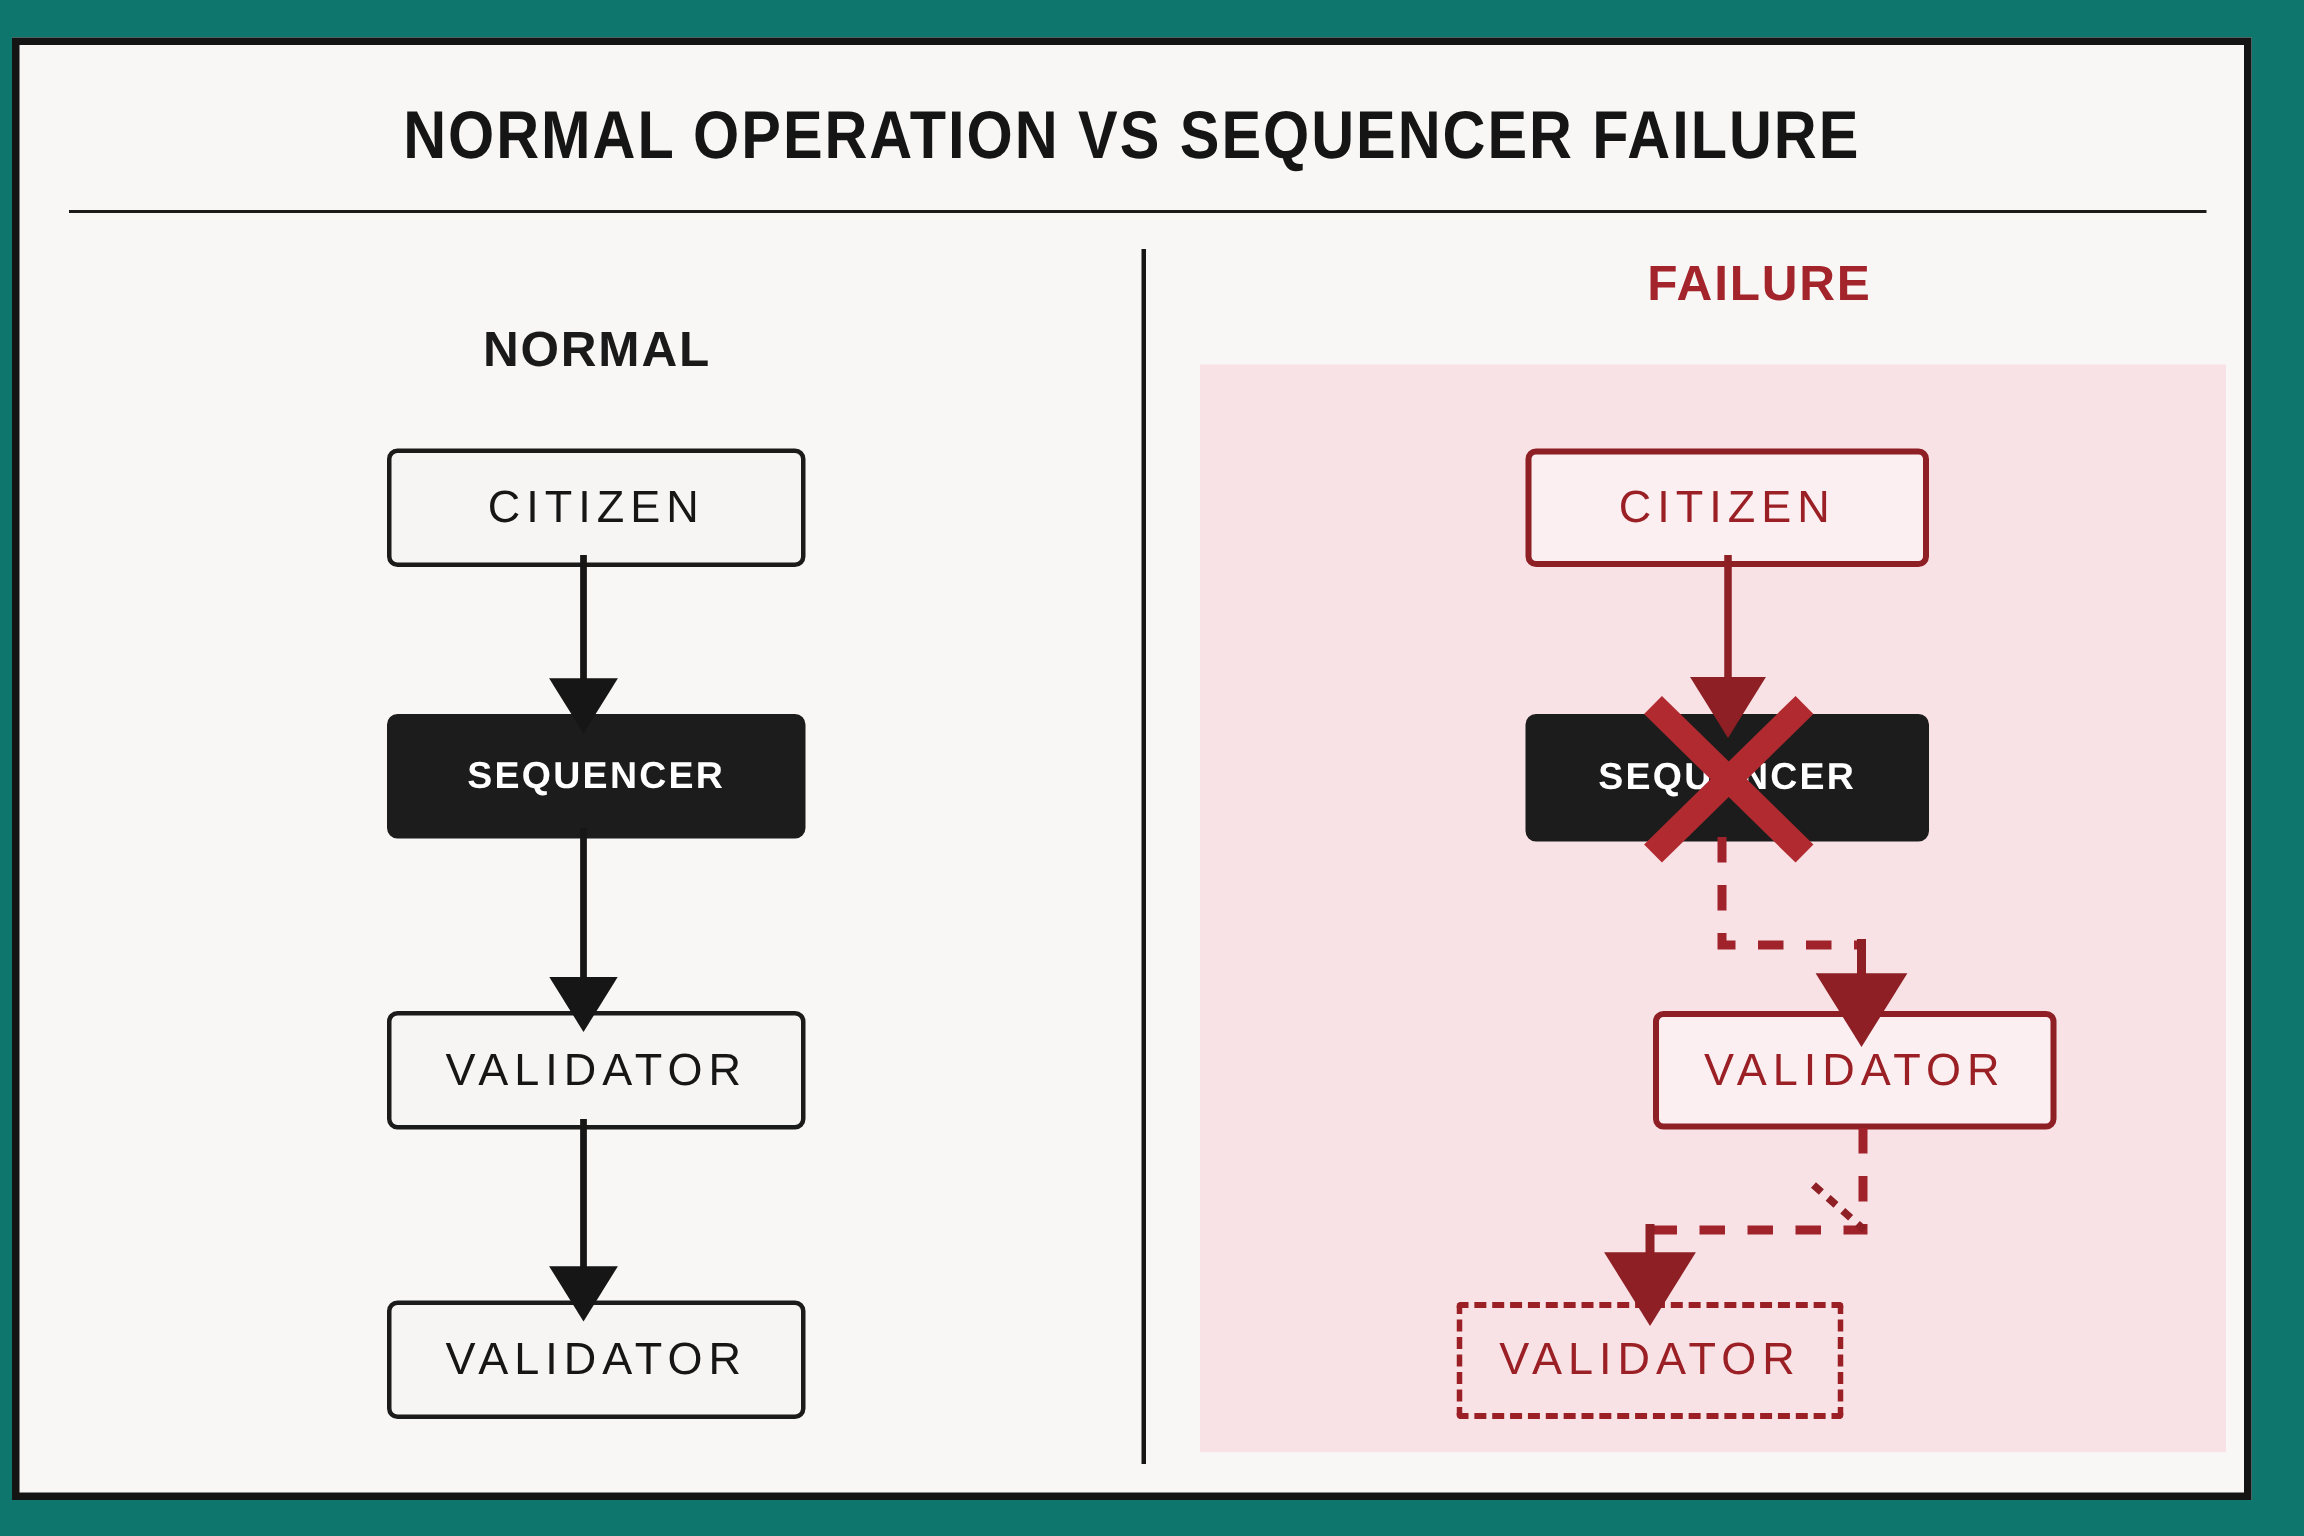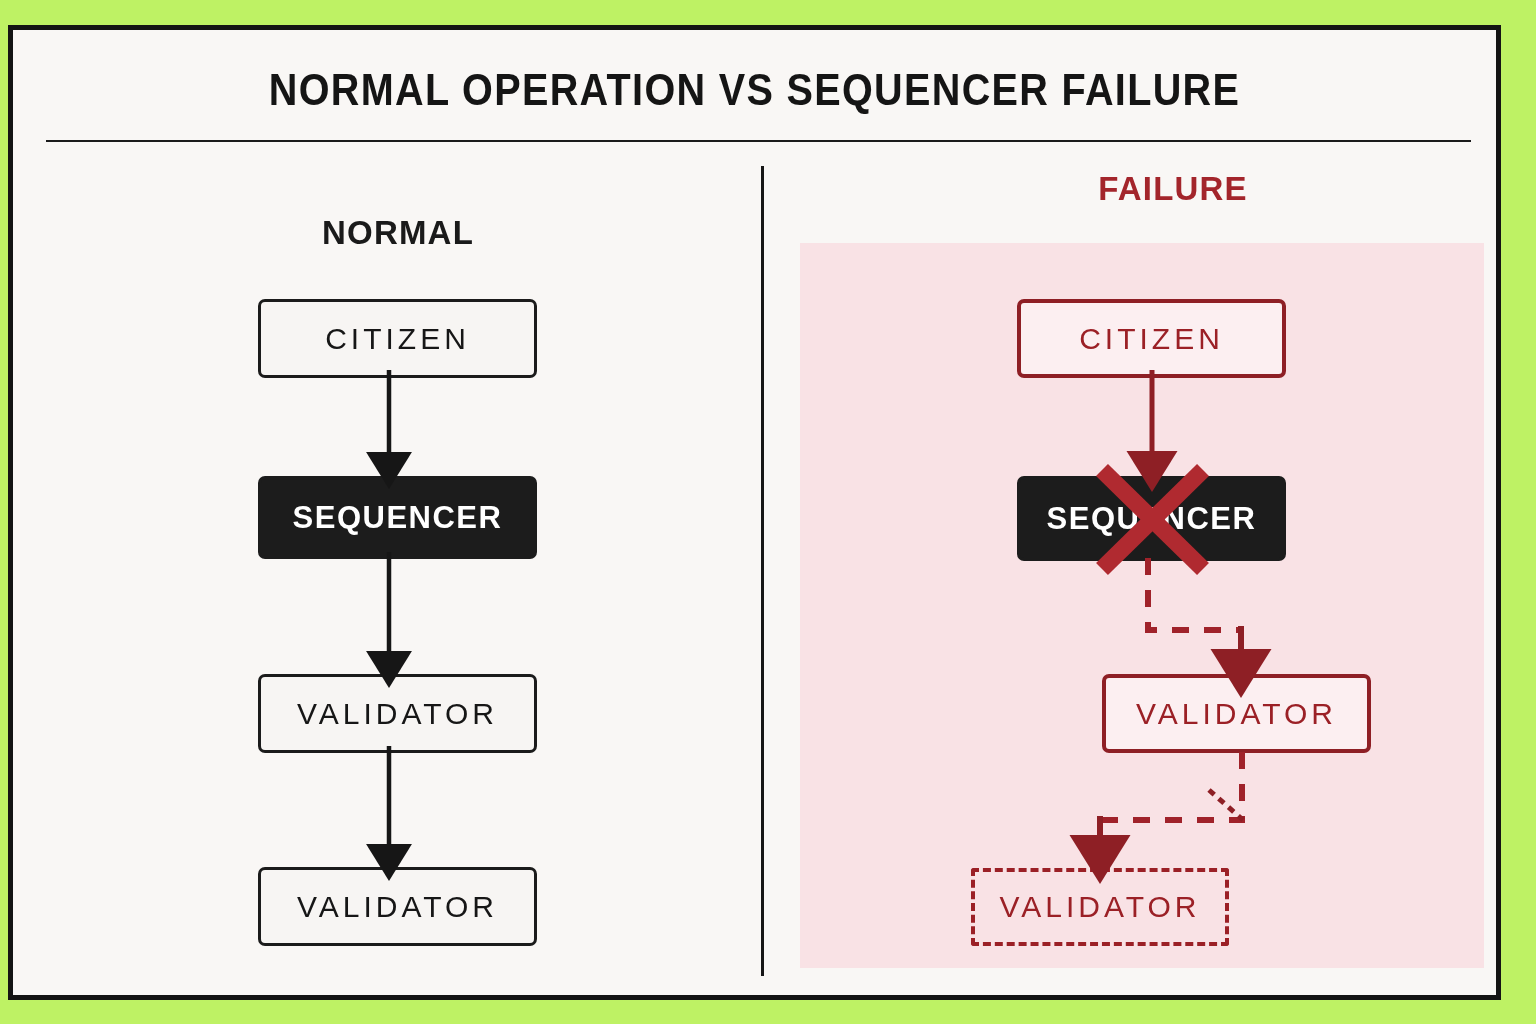--- a/index.html
+++ b/index.html
@@ -2,21 +2,21 @@
 <html><head>
 <meta charset="utf-8">
 <style>
   html,body{margin:0;padding:0;}
   body{
     width:1536px;height:1024px;
     background:#f7f5f3;
     font-family:"Liberation Sans", sans-serif;
     overflow:hidden;
   }
-  #stage{position:relative;width:1536px;height:1024px;background:#bef264;}
+  #stage{position:relative;width:1536px;height:1024px;background:#0f766e;}
 
   
   #frame{
     position:absolute;left:8px;top:25px;width:1493px;height:975px;
     border:5px solid #141414;
     background:#f9f7f5;
     box-sizing:border-box;
   }
 
   #title{
@@ -60,21 +60,21 @@
     font-family:Liberation Sans, sans-serif;
     font-size:30px;letter-spacing:4px;
     border-radius:7px;
   }
   .node.plain{
     background:#f7f5f3;border:3.5px solid #1b1b1b;color:#161616;
   }
   .node.dark{
     background:#1c1c1c;border:3px solid #1c1c1c;color:#ffffff;
     font-family:"Liberation Sans", sans-serif;
-    font-weight:700;font-size:31px;letter-spacing:1.5px;
+    font-weight:700;font-size:25px;letter-spacing:1.5px;
   }
   .node.red{
     background:#fceff1;border:4px solid #8e1f25;color:#9b2026;
   }
   .node.red-dashed{
     background:transparent;border:4px dashed #9b2026;color:#9b2026;
     border-radius:3px;
   }
 
   

